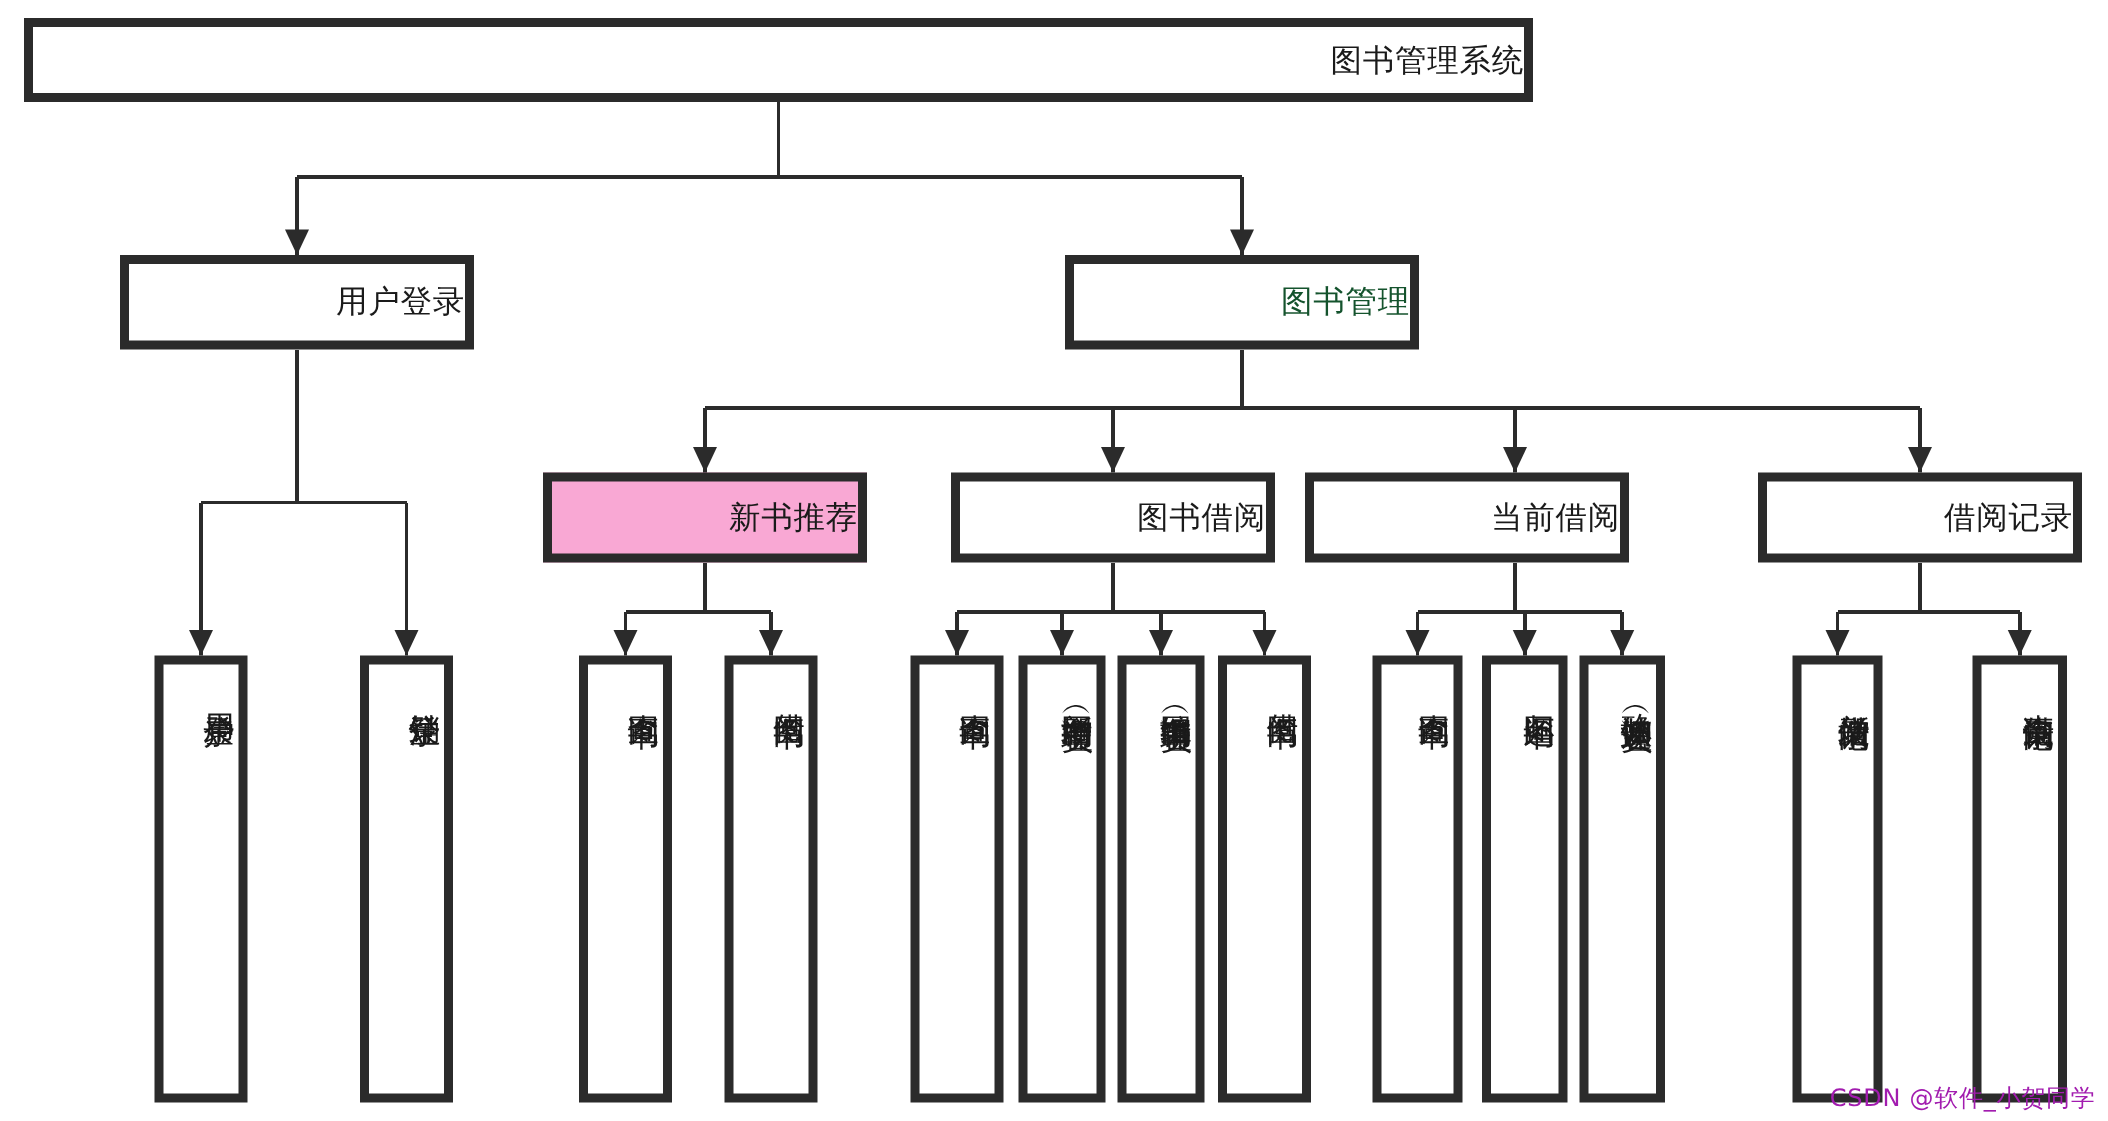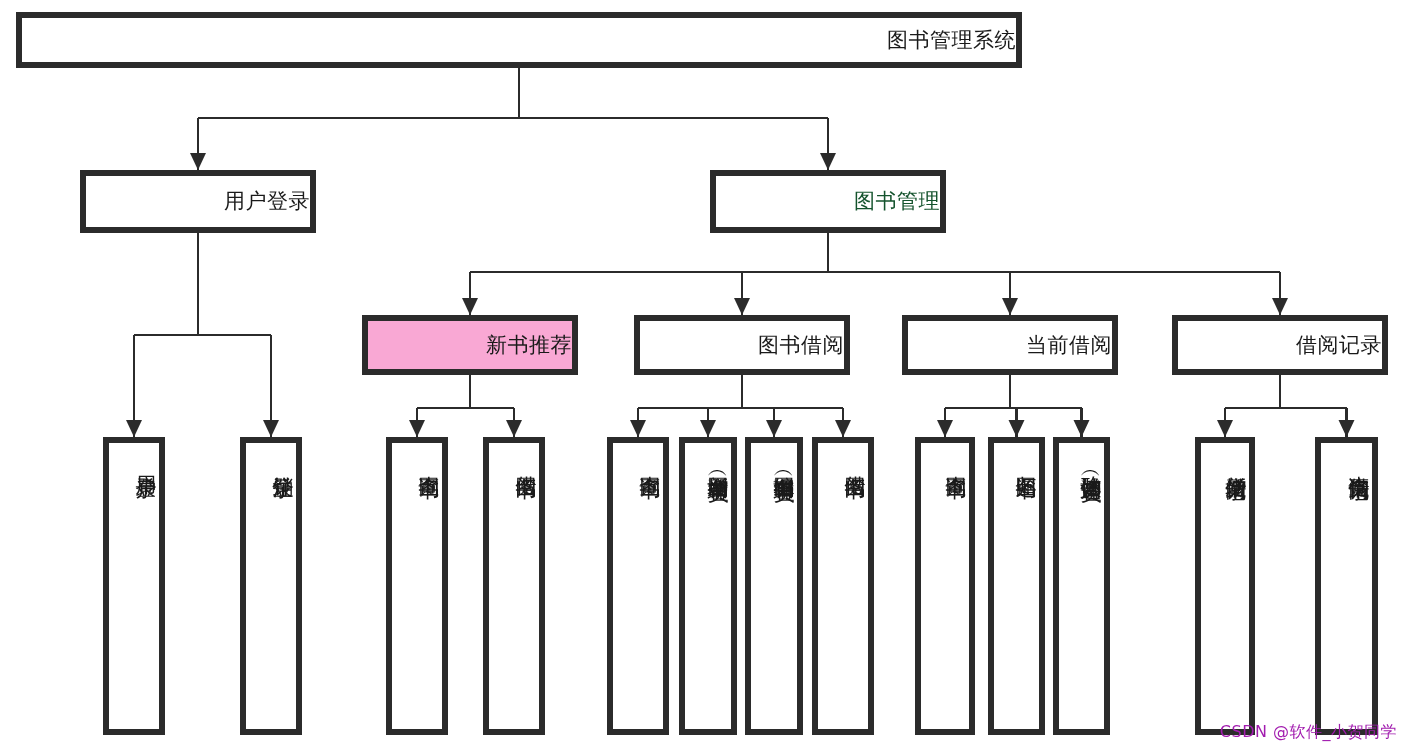--- a/index.html
+++ b/index.html
@@ -137,21 +137,21 @@
       </div>
       <div class="node horiz" style="left: 710px; top: 170px; width: 236px; height: 63px; border-color: rgb(43, 43, 43); background: rgb(255, 255, 255); color: #14532d;">
         <span class="label">图书管理</span>
       </div>
       <div class="node horiz" style="left: 362px; top: 315px; width: 216px; height: 60px; border-color: rgb(43, 43, 43); background: #f9a8d4; color: rgb(26, 26, 26);">
         <span class="label">新书推荐</span>
       </div>
       <div class="node horiz" style="left: 634px; top: 315px; width: 216px; height: 60px; border-color: rgb(43, 43, 43); background: rgb(255, 255, 255); color: rgb(26, 26, 26);">
         <span class="label">图书借阅</span>
       </div>
-      <div class="node horiz" style="left: 902px; top: 315px; width: 216px; height: 60px; border-color: rgb(43, 43, 43); background: rgb(255, 255, 255); color: rgb(26, 26, 26);">
+      <div class="node horiz" style="left: 870px; top: 315px; width: 216px; height: 60px; border-color: rgb(43, 43, 43); background: rgb(255, 255, 255); color: rgb(26, 26, 26);">
         <span class="label">当前借阅</span>
       </div>
       <div class="node horiz" style="left: 1172px; top: 315px; width: 216px; height: 60px; border-color: rgb(43, 43, 43); background: rgb(255, 255, 255); color: rgb(26, 26, 26); padding-left: 30px;">
         <span class="label">借阅记录</span>
       </div>
       <div class="node vert" style="left: 103px; top: 437px; width: 62px; height: 298px; border-color: rgb(43, 43, 43); background: rgb(255, 255, 255); color: rgb(26, 26, 26);">
         <span class="label">用户登录</span>
       </div>
       <div class="node vert" style="left: 240px; top: 437px; width: 62px; height: 298px; border-color: rgb(43, 43, 43); background: rgb(255, 255, 255); color: rgb(26, 26, 26);">
         <span class="label">注销登录</span>

